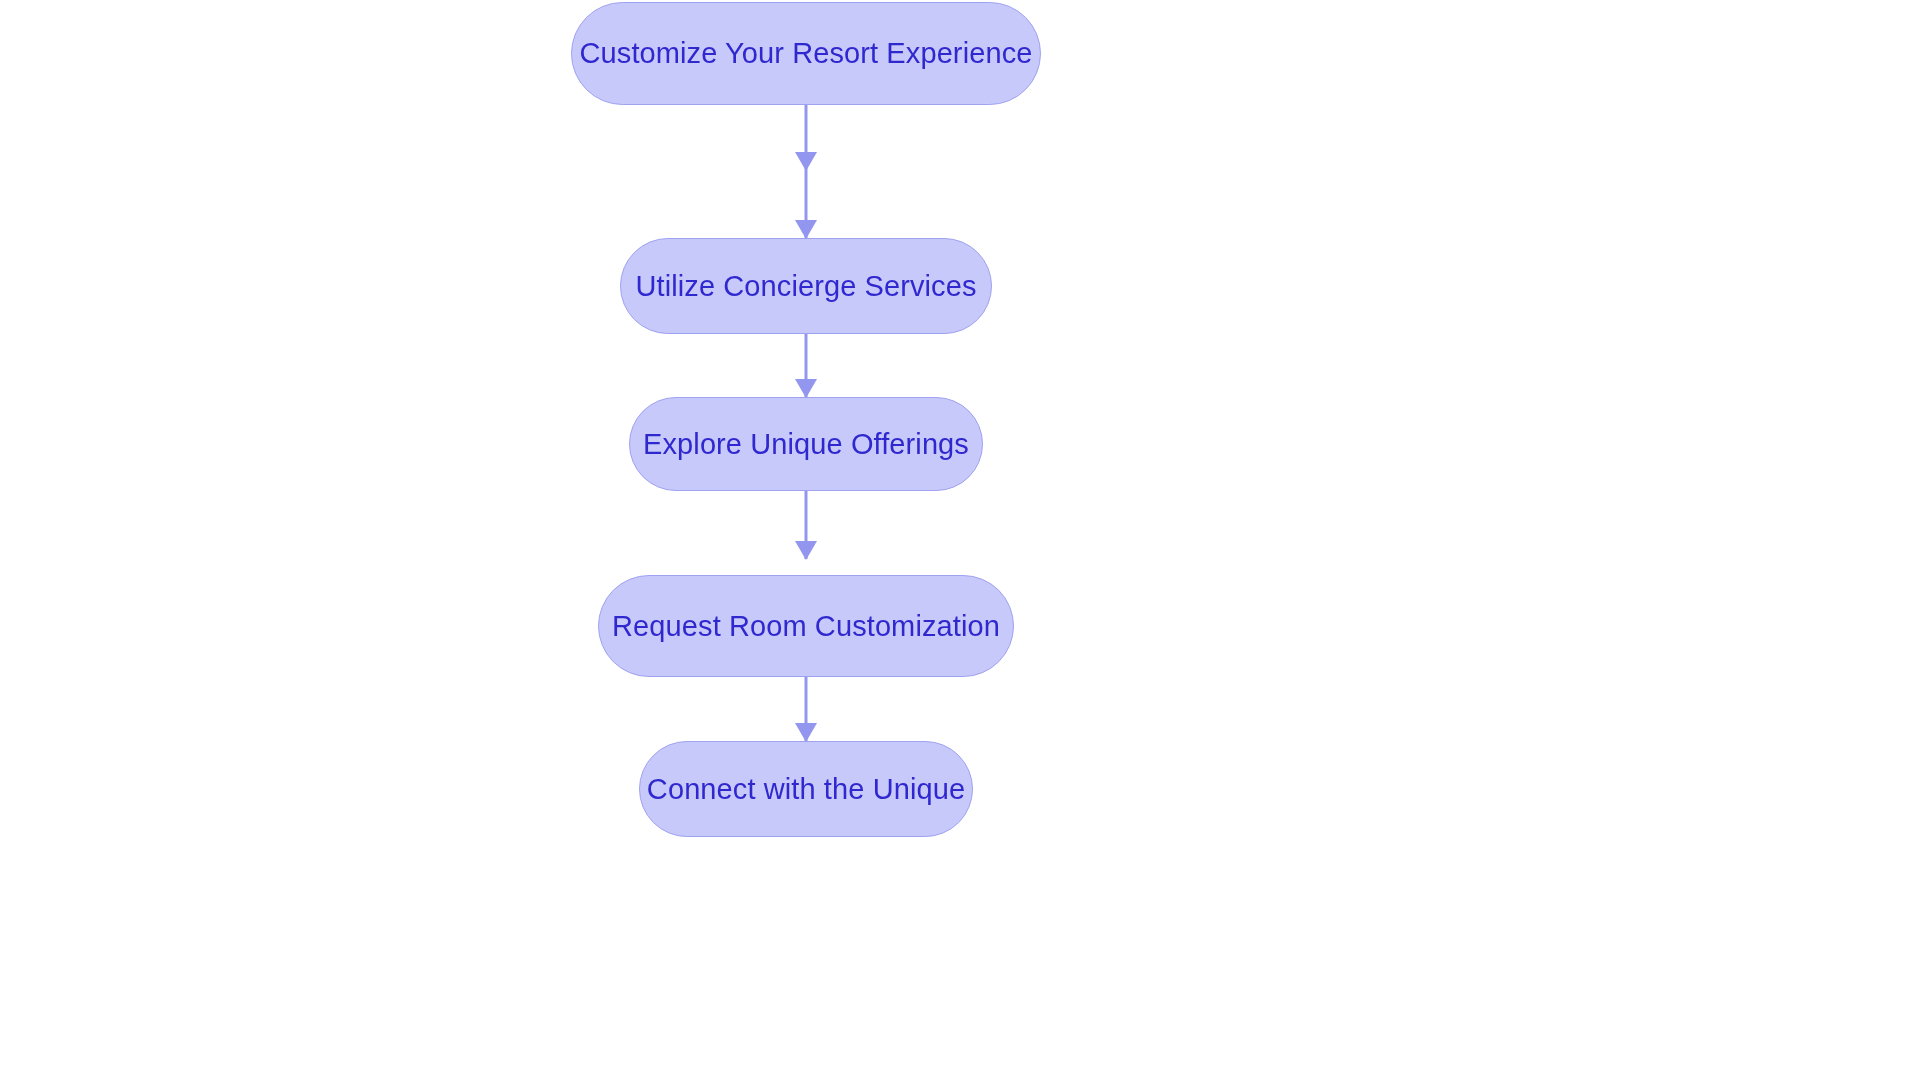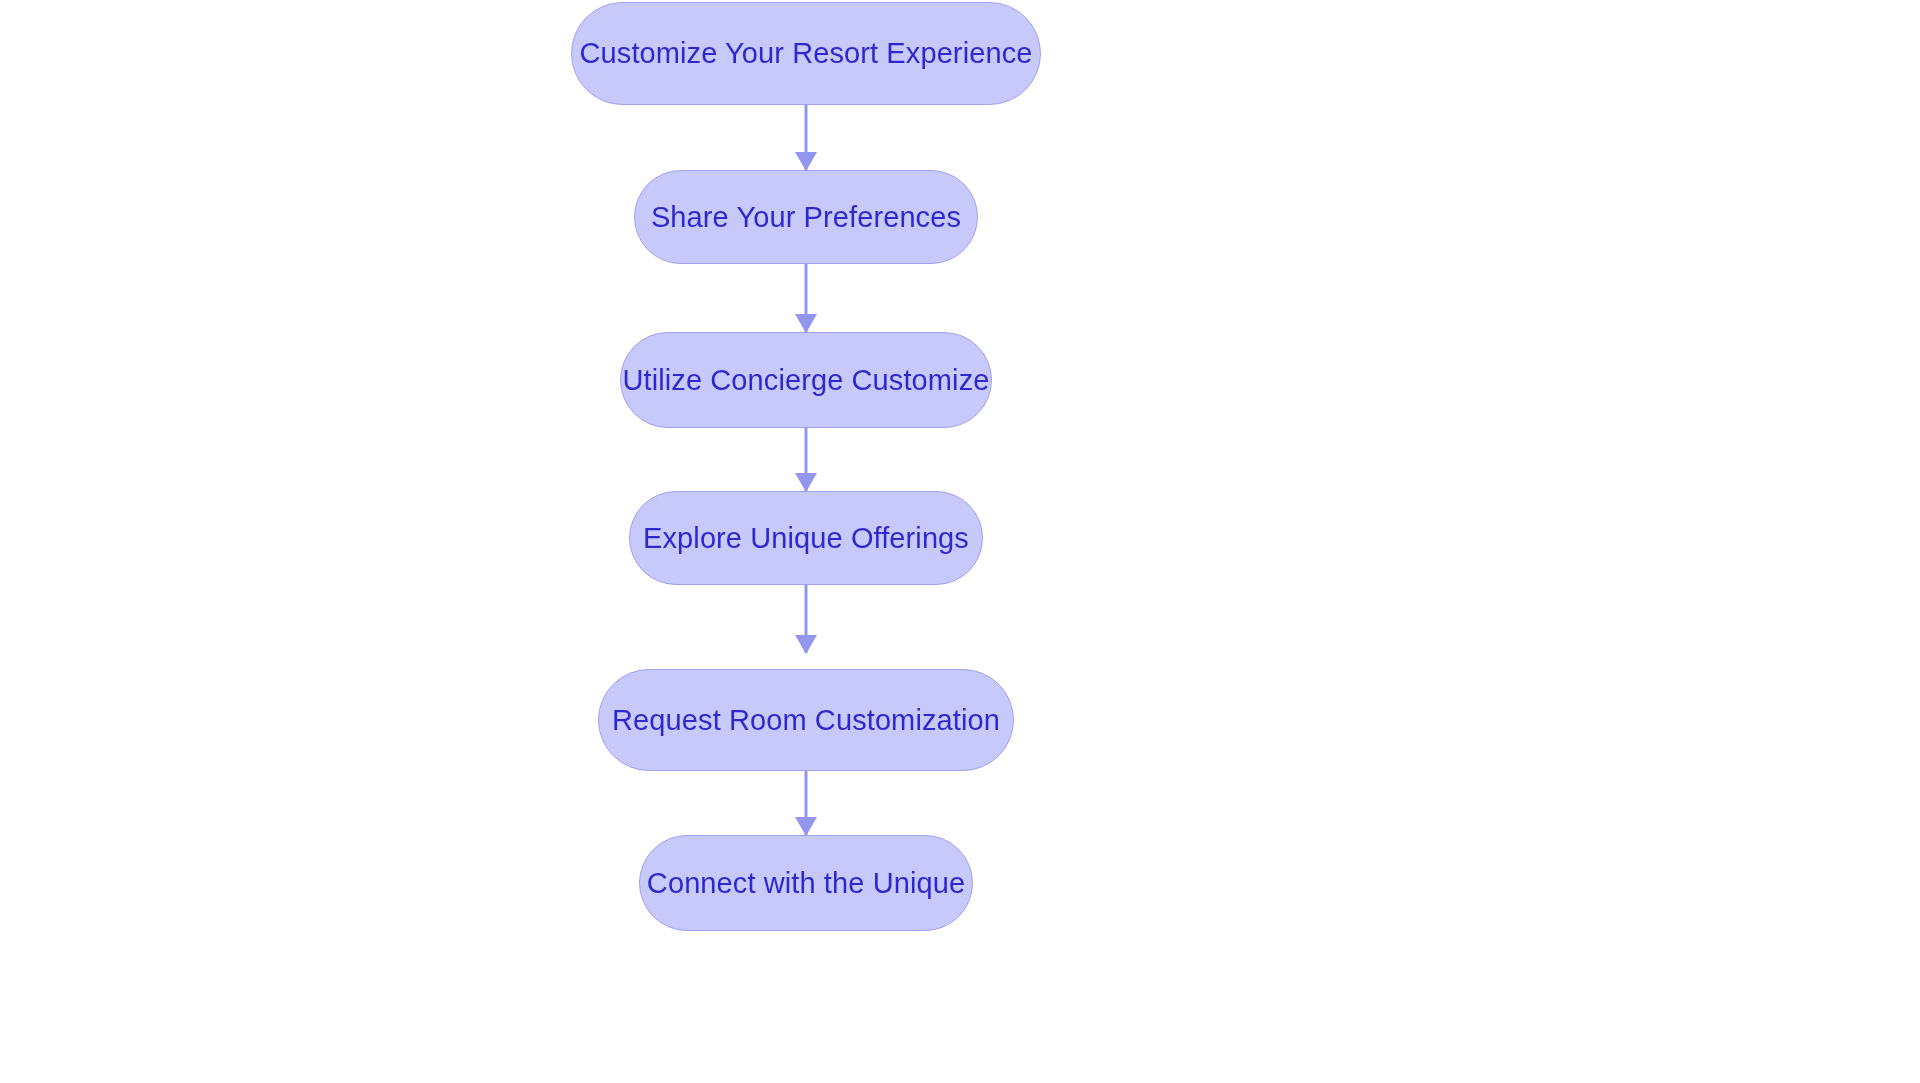--- a/index.html
+++ b/index.html
@@ -97,28 +97,27 @@
 <div id="flowchart-canvas">
   <div class="flow-column">
 
     <div class="node node-0">Customize Your Resort Experience</div>
 
     <div class="connector conn-0">
       <span class="line"></span>
       <span class="arrowhead"></span>
     </div>
 
-    <div class="node node-1">Share Your Preferences</div>
 
     <div class="connector conn-1">
       <span class="line"></span>
       <span class="arrowhead"></span>
     </div>
 
-    <div class="node node-2">Utilize Concierge Customize</div>
+    <div class="node node-2">Utilize Concierge Services</div>
 
     <div class="connector conn-2">
       <span class="line"></span>
       <span class="arrowhead"></span>
     </div>
 
     <div class="node node-3">Explore Unique Offerings</div>
 
     <div class="connector conn-3">
       <span class="line"></span>

